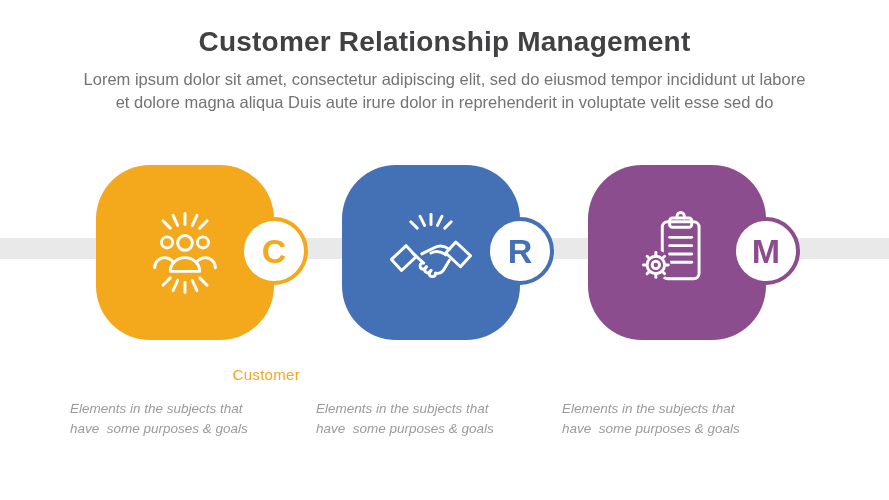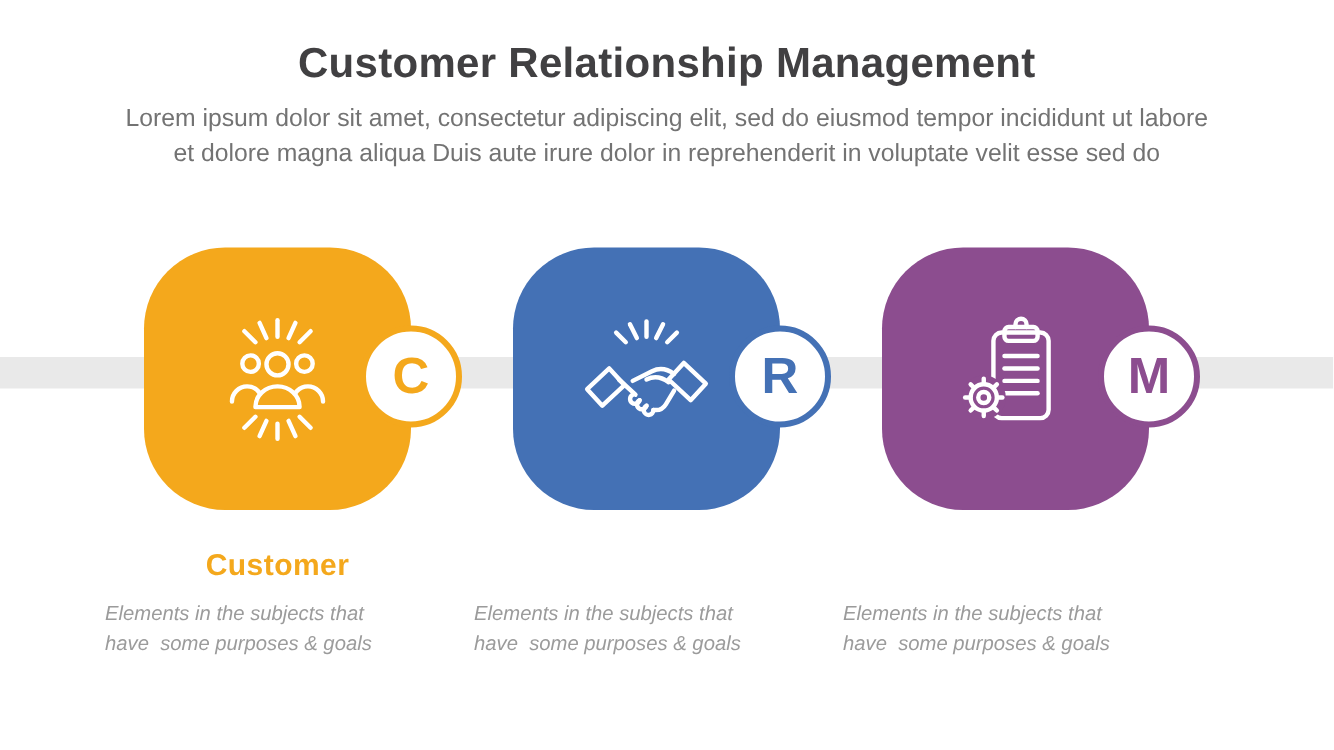--- a/index.html
+++ b/index.html
@@ -92,23 +92,23 @@
     justify-content: center;
     font-size: 34px;
     font-weight: 800;
     color: var(--accent);
   }
   .item-label {
     position: absolute;
     left: 0;
     top: 201px;
     width: 100%;
-    text-align: center;
-    font-size: 20px;
-    font-weight: 700;
+    text-align: right;
+    font-size: 15px;
+    font-weight: 400;
     letter-spacing: 0.3px;
     color: var(--accent);
   }
   .item-desc {
     position: absolute;
     left: 0;
     top: 234px;
     width: 100%;
     font-size: 13.5px;
     line-height: 1.45;

